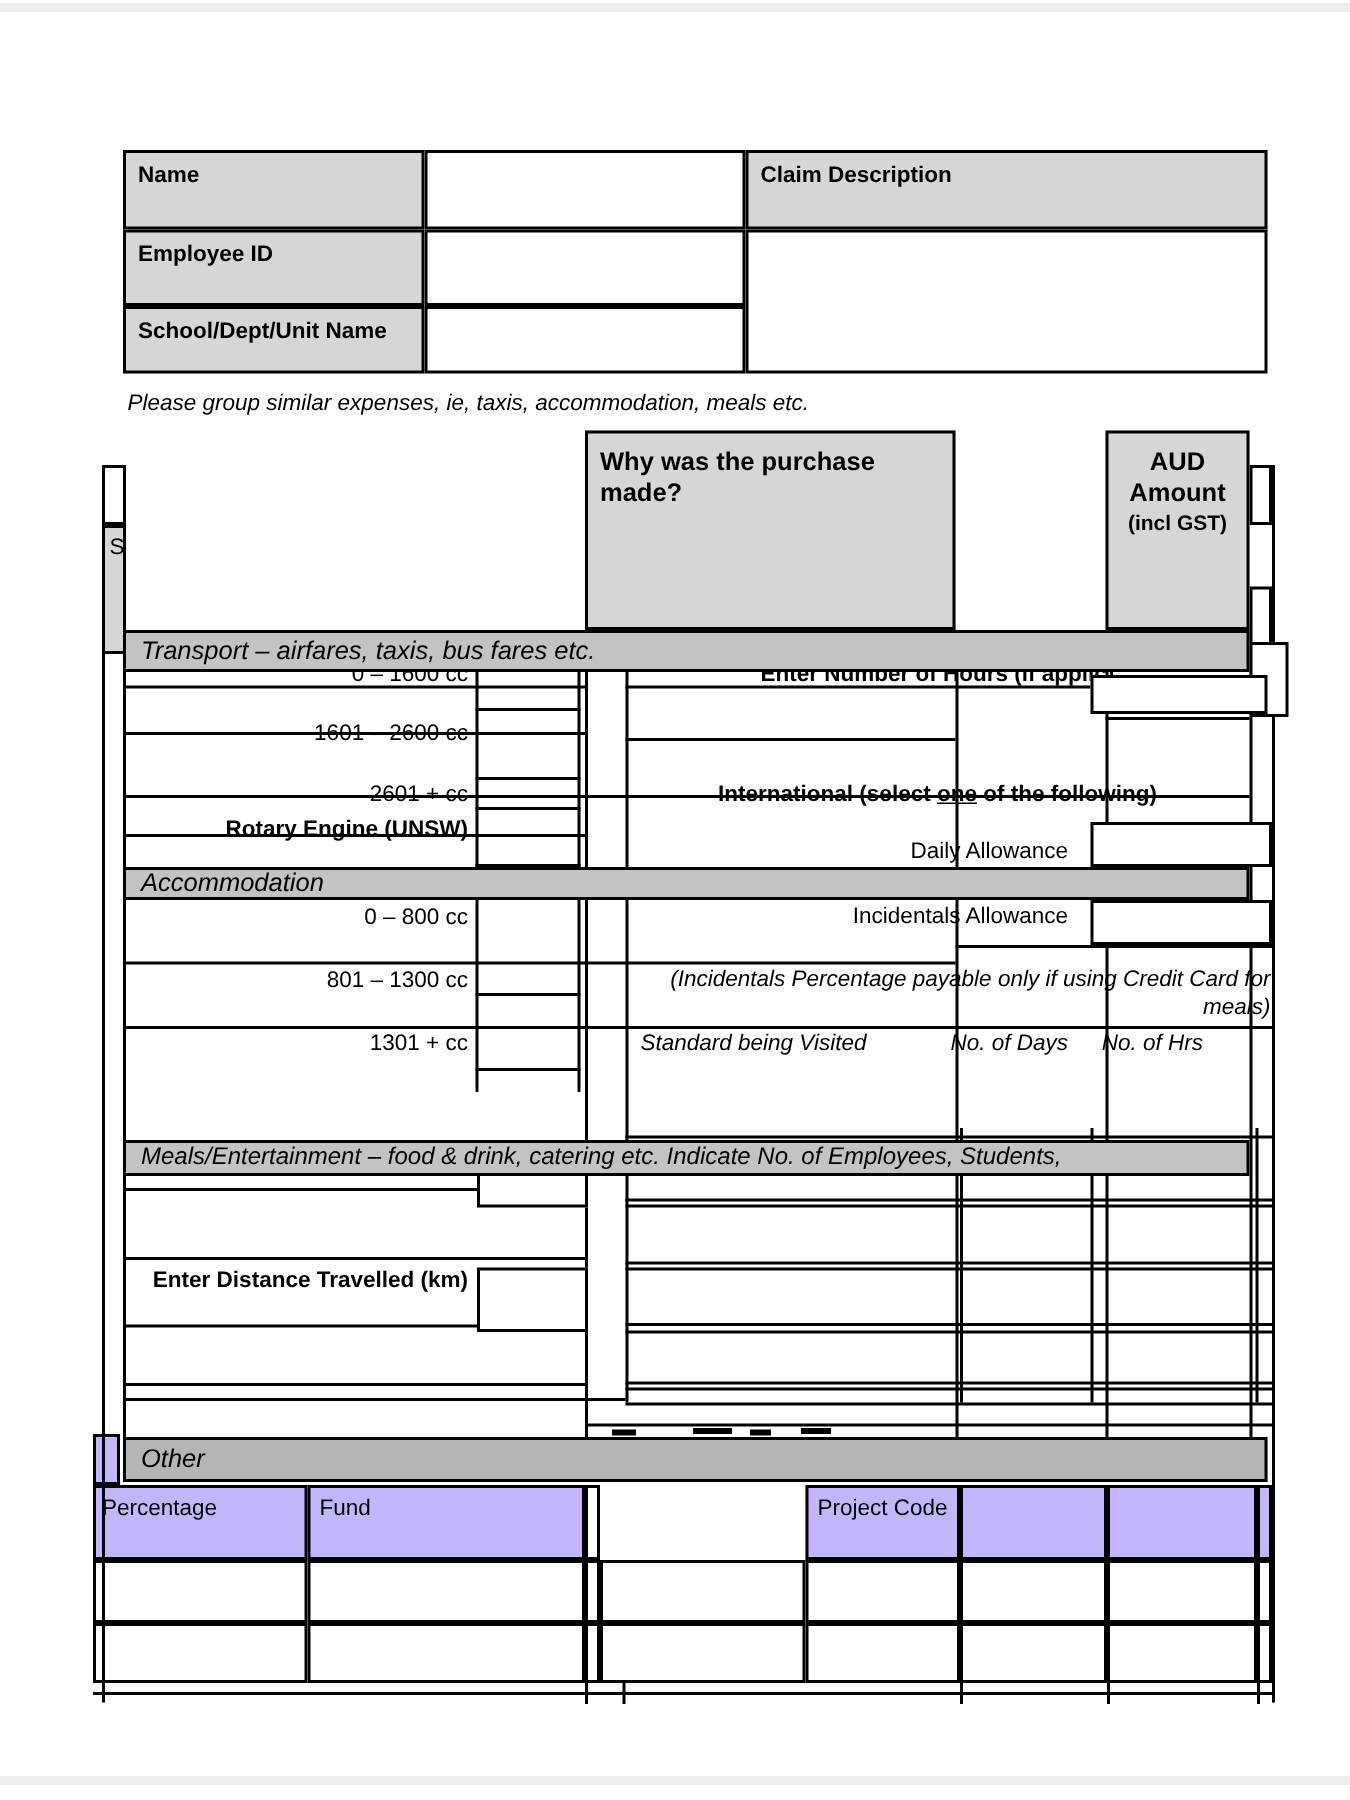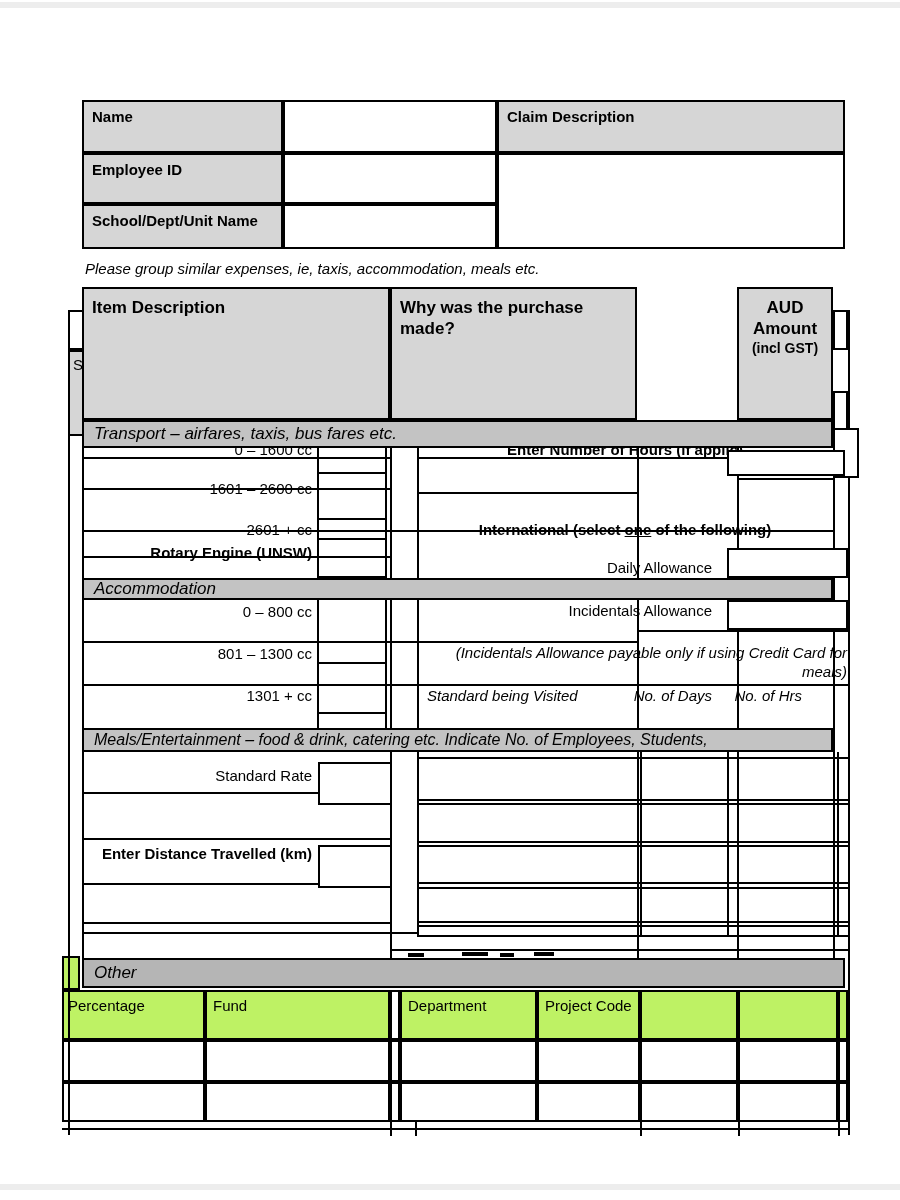--- a/index.html
+++ b/index.html
@@ -2,21 +2,21 @@
 <html><head>
 <meta charset="utf-8">
 <style>
   html,body{margin:0;padding:0;background:#fff;}
   .page{position:relative;width:900px;height:1200px;background:#ffffff;
         font-family:"Liberation Sans","DejaVu Sans",sans-serif;color:#000;overflow:hidden;padding-left:40px;}
   .hl{position:absolute;height:2px;background:#000;z-index:2;}
   .vl{position:absolute;width:2px;background:#000;z-index:2;}
   .cell{position:absolute;box-sizing:border-box;border:2px solid #000;background:#fff;z-index:4;}
   .cell.gray{background:#d6d6d6;}
-  .cell.dark{background:#bef264;}
+  .cell.dark{background:#c4b5fd;}
   .cell.nz{z-index:3;}
   .lbl{font-weight:bold;font-size:15px;padding:6px 6px 0 8px;}
   .band{position:absolute;box-sizing:border-box;border:2px solid #000;background:#c3c3c3;
         font-style:italic;font-size:17px;z-index:4;display:flex;align-items:center;padding-left:10px;white-space:nowrap;overflow:hidden;}
   .txt{position:absolute;font-size:15px;z-index:2;white-space:nowrap;}
   .r{text-align:right;}
   .c{text-align:center;}
   .b{font-weight:bold;}
   .i{font-style:italic;}
   .hdrcell{position:absolute;box-sizing:border-box;border:2px solid #000;background:#d6d6d6;
@@ -47,21 +47,20 @@
   <div class="txt i" style="left:85px;top:260px;font-size:15px;">Please group similar expenses, ie, taxis, accommodation, meals etc.</div>
 
   <div class="vl" style="left:68px;top:310px;height:815px;z-index:1;"></div>
   <div class="vl" style="left:848px;top:310px;height:815px;z-index:1;"></div>
   <div class="cell nz" style="left:68px;top:310px;width:16px;height:40px;"></div>
   <div class="cell nz gray" style="left:68px;top:350px;width:16px;height:86px;overflow:hidden;font-size:15px;padding:4px 0 0 3px;"><span>S</span></div>
   <div class="cell nz" style="left:833px;top:310px;width:15px;height:40px;"></div>
   <div class="cell nz" style="left:833px;top:391px;width:15px;height:45px;"></div>
   <div class="cell nz" style="left:833px;top:428px;width:26px;height:50px;"></div>
 
-  <div class="hdrcell" style="left:82px;top:287px;width:308px;height:133px;"><span>Item Description</span></div>
   <div class="hdrcell" style="left:390px;top:287px;width:247px;height:133px;"><span>Why was the purchase made?</span></div>
   <div class="hdrcell c" style="left:737px;top:287px;width:96px;height:133px;padding:8px 2px;">
     <span style="display:block;">AUD Amount</span>
     <span class="small" style="display:block;">(incl GST)</span>
   </div>
 
   <div class="vl" style="left:82px;top:420px;height:540px;"></div>
   <div class="vl" style="left:390px;top:420px;height:540px;"></div>
   <div class="vl" style="left:637px;top:420px;height:540px;"></div>
   <div class="vl" style="left:737px;top:420px;height:540px;"></div>
@@ -95,21 +94,21 @@
   <div class="hl" style="left:82px;top:556px;width:308px;"></div>
   <div class="hl" style="left:317px;top:576px;width:70px;"></div>
 
   <div class="cell nz" style="left:727px;top:450px;width:118px;height:26px;"></div>
   <div class="cell nz" style="left:727px;top:548px;width:121px;height:30px;"></div>
   <div class="cell nz" style="left:727px;top:600px;width:121px;height:30px;"></div>
 
   <div class="txt r" style="left:82px;top:603px;width:230px;">0 – 800 cc</div>
   <div class="txt r" style="left:500px;top:602px;width:212px;">Incidentals Allowance</div>
   <div class="txt r" style="left:82px;top:645px;width:230px;">801 – 1300 cc</div>
-  <div class="txt r i" style="left:430px;top:643px;width:417px;white-space:normal;line-height:19px;">(Incidentals Allowance payable only if using Credit Card for meals)</div>
+  <div class="txt r i" style="left:430px;top:643px;width:417px;white-space:normal;line-height:19px;">(Incidentals Percentage payable only if using Credit Card for meals)</div>
   <div class="txt r" style="left:82px;top:687px;width:230px;">1301 + cc</div>
   <div class="txt i" style="left:427px;top:687px;">Standard being Visited</div>
   <div class="txt r i" style="left:612px;top:687px;width:100px;">No. of Days</div>
   <div class="txt r i" style="left:704px;top:687px;width:98px;">No. of Hrs</div>
 
   <div class="hl" style="left:637px;top:630px;width:211px;"></div>
   <div class="hl" style="left:82px;top:641px;width:555px;"></div>
   <div class="hl" style="left:317px;top:662px;width:70px;"></div>
   <div class="hl" style="left:82px;top:684px;width:766px;"></div>
   <div class="hl" style="left:317px;top:712px;width:70px;"></div>
@@ -141,32 +140,31 @@
   <div class="mark" style="left:462px;top:952px;width:26px;height:4px;"></div>
   <div class="mark" style="left:500px;top:953px;width:14px;height:4px;"></div>
   <div class="mark" style="left:534px;top:952px;width:20px;height:4px;"></div>
 
   <div class="band" style="left:82px;top:420px;width:751px;height:28px;">
       <span>Transport – airfares, taxis, bus  fares etc.</span>
     </div>
   <div class="band" style="left:82px;top:578px;width:751px;height:22px;">
       <span>Accommodation</span>
     </div>
-  <div class="band" style="left:82px;top:728px;width:751px;height:24px;font-size:16px;">
+  <div class="band" style="left:82px;top:760px;width:751px;height:24px;font-size:16px;">
       <span>Meals/Entertainment – food &amp; drink, catering etc. Indicate No. of Employees, Students,</span>
     </div>
   <div class="cell dark" style="left:62px;top:956px;width:18px;height:34px;"></div>
   <div class="band" style="left:82px;top:958px;width:763px;height:30px;background:#b5b5b5;">
       <span>Other</span>
     </div>
 
   <div class="cell dark" style="left:62px;top:990px;width:143px;height:50px;font-size:15px;padding:5px 4px;"><span>Percentage</span></div>
   <div class="cell dark" style="left:205px;top:990px;width:185px;height:50px;font-size:15px;padding:5px 6px;"><span>Fund</span></div>
   <div class="cell" style="left:390px;top:990px;width:10px;height:50px;"></div>
-  <div class="cell dark" style="left:400px;top:990px;width:137px;height:50px;font-size:15px;padding:5px 6px;"><span>Department</span></div>
   <div class="cell dark" style="left:537px;top:990px;width:103px;height:50px;font-size:15px;padding:5px 6px;"><span>Project Code</span></div>
   <div class="cell dark" style="left:640px;top:990px;width:98px;height:50px;"></div>
   <div class="cell dark" style="left:738px;top:990px;width:100px;height:50px;"></div>
   <div class="cell dark" style="left:838px;top:990px;width:10px;height:50px;"></div>
 
   <div class="cell" style="left:62px;top:1040px;width:143px;height:42px;"></div>
   <div class="cell" style="left:205px;top:1040px;width:185px;height:42px;"></div>
   <div class="cell" style="left:390px;top:1040px;width:10px;height:42px;"></div>
   <div class="cell" style="left:400px;top:1040px;width:137px;height:42px;"></div>
   <div class="cell" style="left:537px;top:1040px;width:103px;height:42px;"></div>

